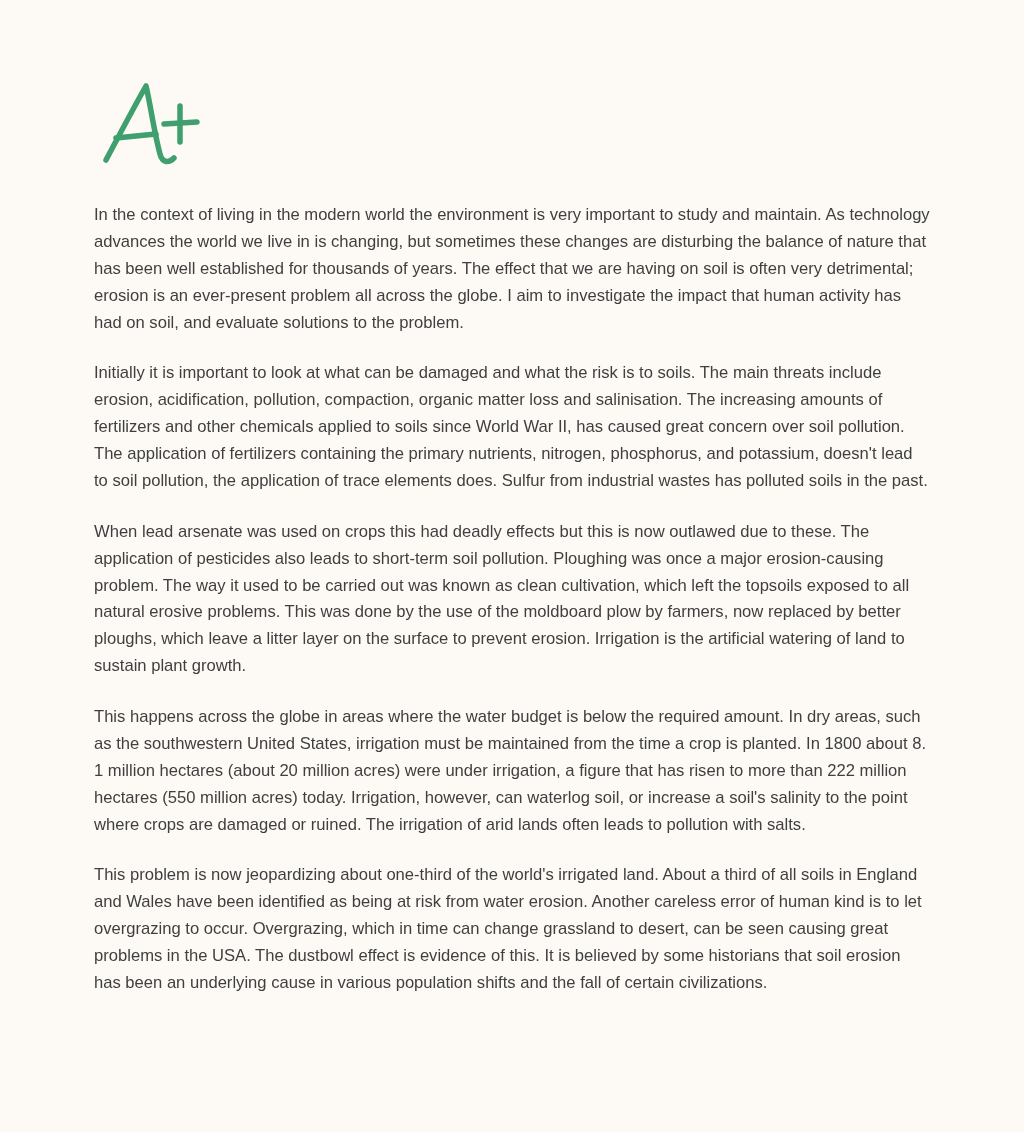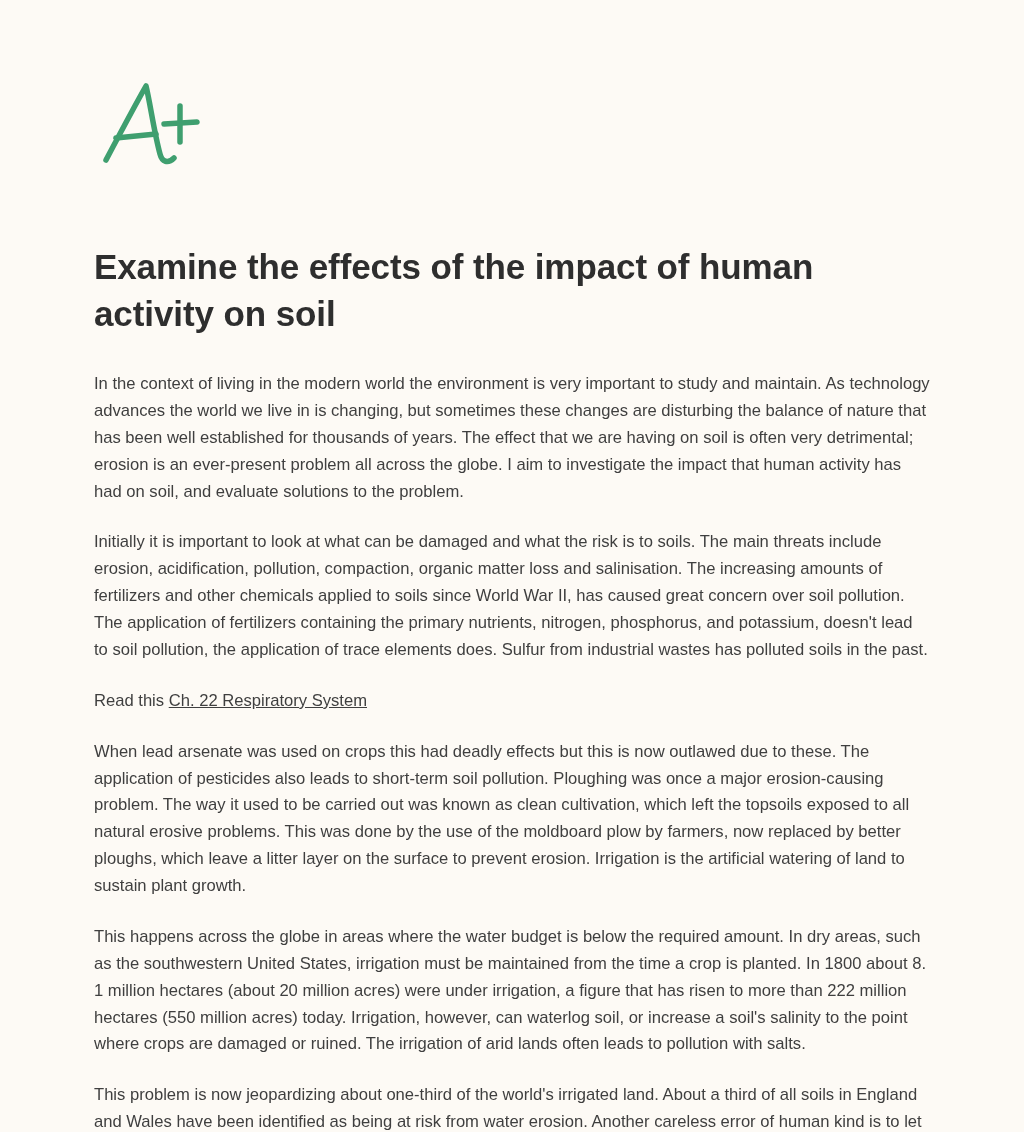--- a/index.html
+++ b/index.html
@@ -101,27 +101,25 @@
         <g fill="none" stroke="#3f9f6f" stroke-width="5.5" stroke-linecap="round" stroke-linejoin="round">
           <path d="M12 84 C 30 50, 44 24, 52 10 C 56 26, 60 56, 66 78 C 68 86, 74 88, 80 82"></path>
           <path d="M22 62 L 62 58"></path>
           <path d="M86 30 L 86 66"></path>
           <path d="M70 48 L 103 46"></path>
         </g>
       </svg>
     </div>
   </div>
 
-  <h1 class="title">Examine the effects of the impact of human activity on soil</h1>
 
   <div class="body-copy">
     <p>In the context of living in the modern world the environment is very important to study and maintain. As technology advances the world we live in is changing, but sometimes these changes are disturbing the balance of nature that has been well established for thousands of years. The effect that we are having on soil is often very detrimental; erosion is an ever-present problem all across the globe. I aim to investigate the impact that human activity has had on soil, and evaluate solutions to the problem.</p>
     <p>Initially it is important to look at what can be damaged and what the risk is to soils. The main threats include erosion, acidification, pollution, compaction, organic matter loss and salinisation. The increasing amounts of fertilizers and other chemicals applied to soils since World War II, has caused great concern over soil pollution. The application of fertilizers containing the primary nutrients, nitrogen, phosphorus, and potassium, doesn't lead to soil pollution, the application of trace elements does. Sulfur from industrial wastes has polluted soils in the past.</p>
 
-    <div class="read-this"><span>Read this </span><a href="#">Ch. 22 Respiratory System</a></div>
 
     <p>When lead arsenate was used on crops this had deadly effects but this is now outlawed due to these. The application of pesticides also leads to short-term soil pollution. Ploughing was once a major erosion-causing problem. The way it used to be carried out was known as clean cultivation, which left the topsoils exposed to all natural erosive problems. This was done by the use of the moldboard plow by farmers, now replaced by better ploughs, which leave a litter layer on the surface to prevent erosion. Irrigation is the artificial watering of land to sustain plant growth.</p>
     <p>This happens across the globe in areas where the water budget is below the required amount. In dry areas, such as the southwestern United States, irrigation must be maintained from the time a crop is planted. In 1800 about 8. 1 million hectares (about 20 million acres) were under irrigation, a figure that has risen to more than 222 million hectares (550 million acres) today. Irrigation, however, can waterlog soil, or increase a soil's salinity to the point where crops are damaged or ruined. The irrigation of arid lands often leads to pollution with salts.</p>
     <p>This problem is now jeopardizing about one-third of the world's irrigated land. About a third of all soils in England and Wales have been identified as being at risk from water erosion. Another careless error of human kind is to let overgrazing to occur. Overgrazing, which in time can change grassland to desert, can be seen causing great problems in the USA. The dustbowl effect is evidence of this. It is believed by some historians that soil erosion has been an underlying cause in various population shifts and the fall of certain civilizations.</p>
 
   </div>
 
 </div>
 
 </body></html>

